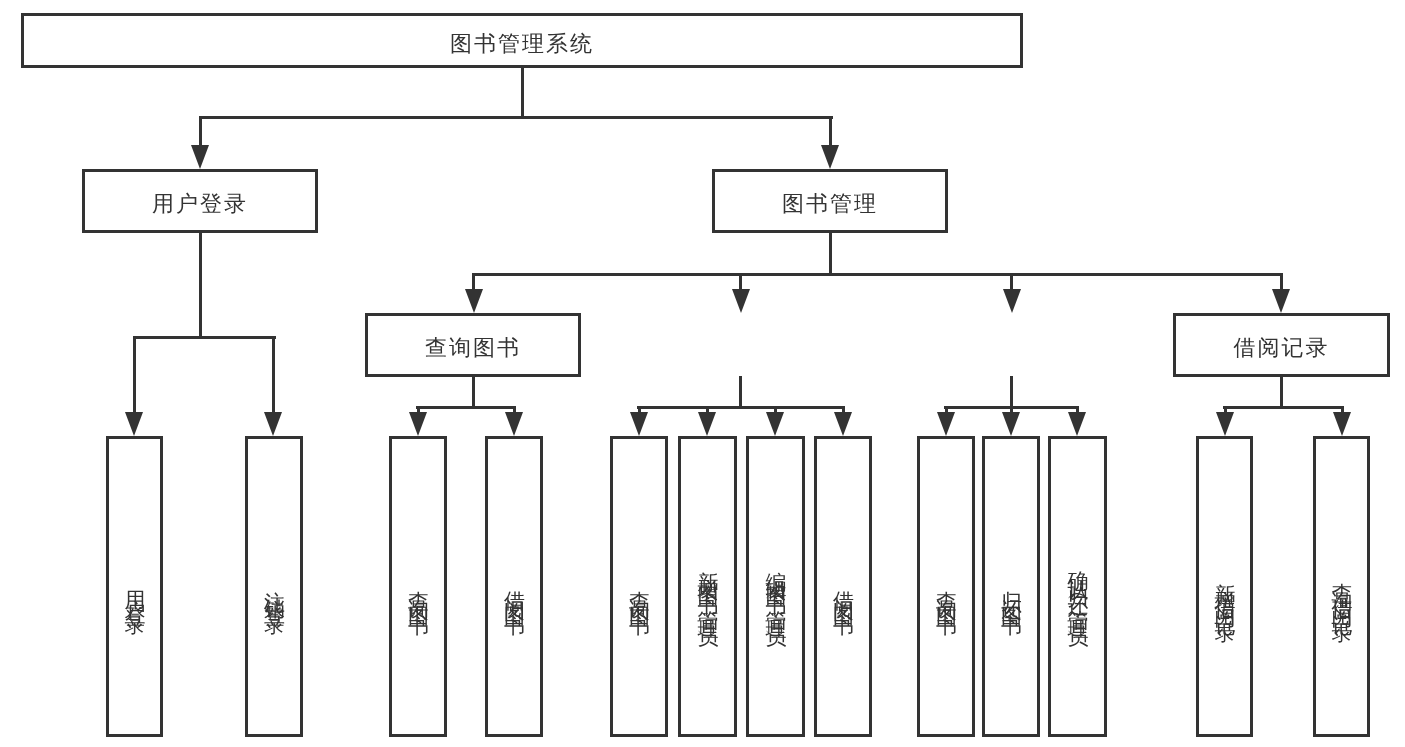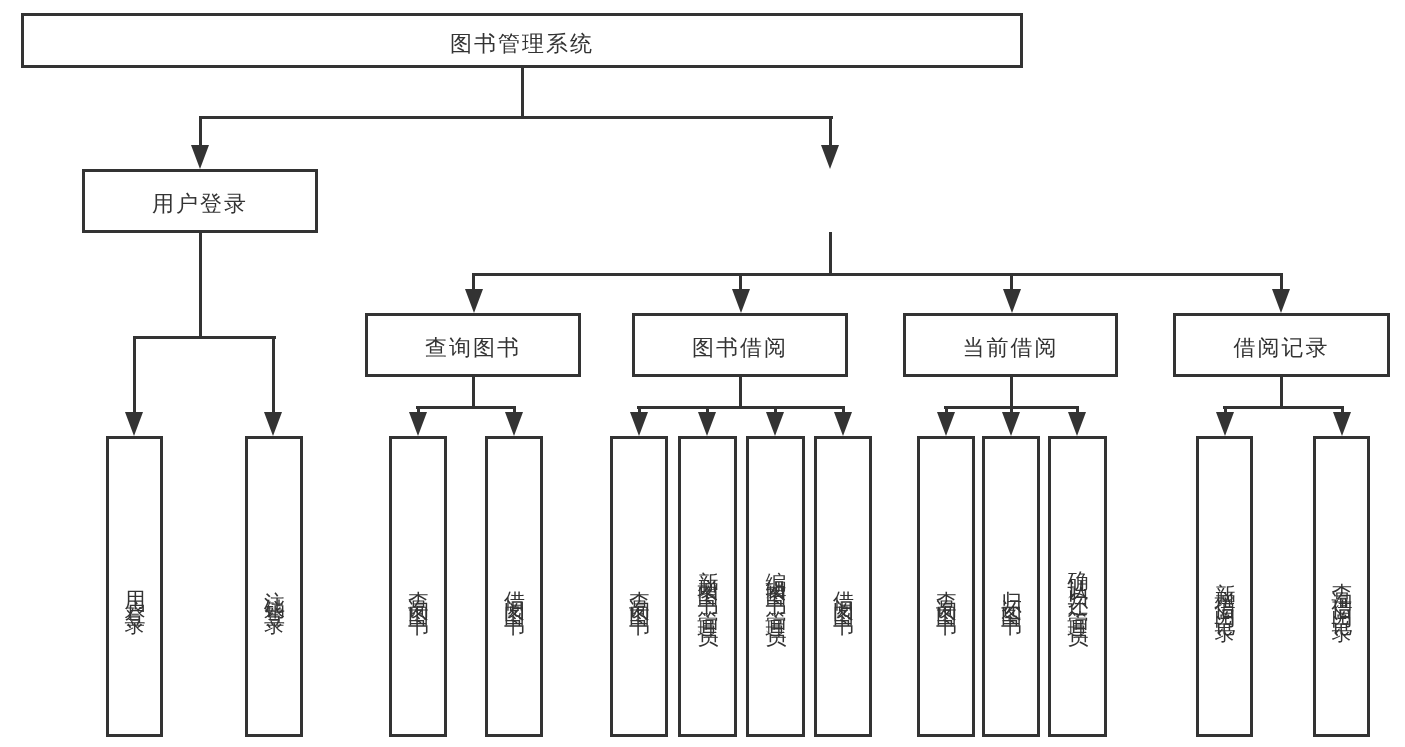--- a/index.html
+++ b/index.html
@@ -120,29 +120,26 @@
   <div class="arrow" style="left:1216px;top:412px"></div>
   <div class="arrow" style="left:1333px;top:412px"></div>
 
   <div class="box" style="left:21px;top:13px;width:1002px;height:55px">
     <span class="lbl">图书管理系统</span>
   </div>
 
   <div class="box" style="left:82px;top:169px;width:236px;height:64px">
     <span class="lbl">用户登录</span>
   </div>
+  <div class="box" style="left:712px;top:169px;width:236px;height:64px">
+    <span class="lbl">图书管理</span>
+  </div>
 
   <div class="box" style="left:365px;top:313px;width:216px;height:64px">
     <span class="lbl">查询图书</span>
-  </div>
-  <div class="box" style="left:632px;top:313px;width:216px;height:64px">
-    <span class="lbl">图书借阅</span>
-  </div>
-  <div class="box" style="left:903px;top:313px;width:215px;height:64px">
-    <span class="lbl">当前借阅</span>
   </div>
   <div class="box" style="left:1173px;top:313px;width:217px;height:64px">
     <span class="lbl">借阅记录</span>
   </div>
 
   <div class="box leaf" style="left:106px;top:436px;width:57px;height:301px">
     <span class="lbl">用户登录</span>
   </div>
   <div class="box leaf" style="left:245px;top:436px;width:58px;height:301px">
     <span class="lbl">注销登录</span>

